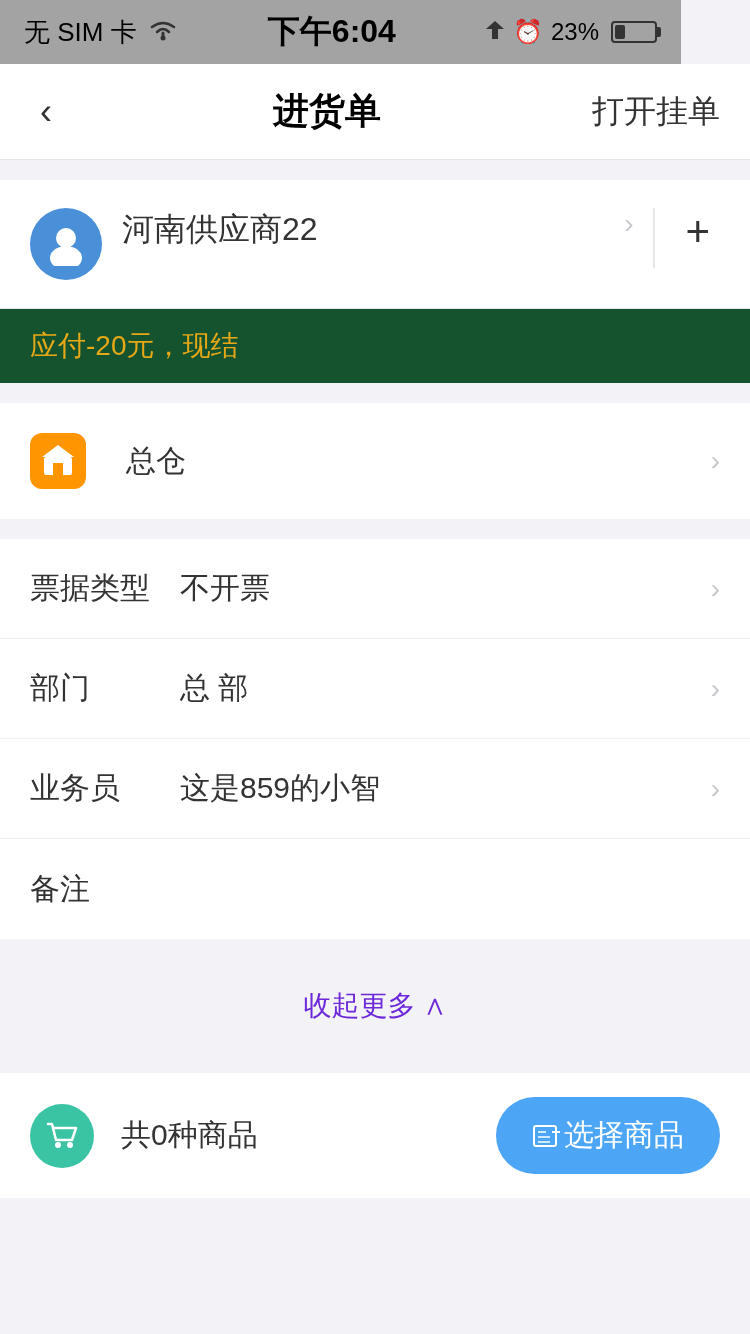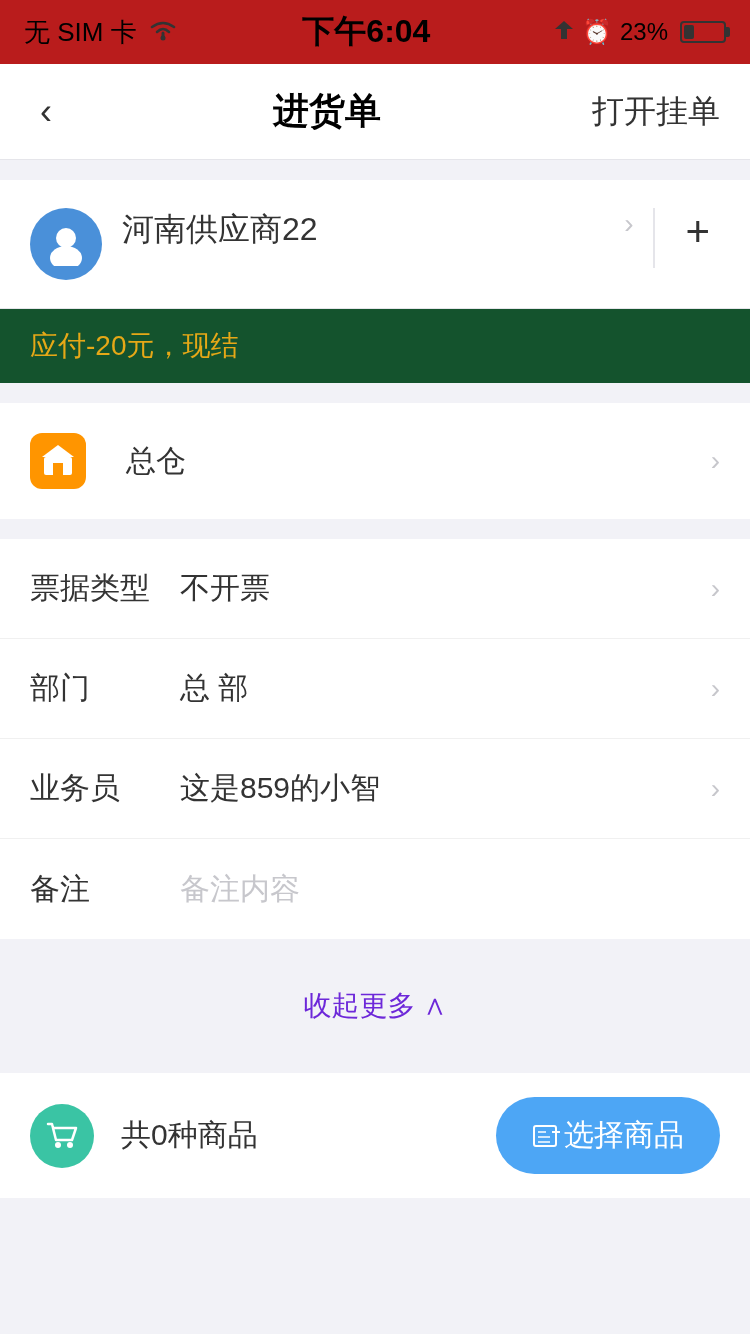--- a/index.html
+++ b/index.html
@@ -7,23 +7,23 @@
     body {
       width: 750px;
       min-height: 1334px;
       font-family: -apple-system, "PingFang SC", "Helvetica Neue", Arial, sans-serif;
       background: #f2f2f7;
       font-size: 28px;
     }
 
     
     .status-bar {
-      width: 750px;
+      width: 681px;
       height: 64px;
-      background: #b91c1c;
+      background: #a3a3a3;
       display: flex;
       align-items: center;
       justify-content: space-between;
       padding: 0 24px;
       font-size: 26px;
       font-weight: 500;
       text-align: center;
     }
     .status-left {
       display: flex;
@@ -194,20 +194,21 @@
     }
     .form-row {
       display: flex;
       align-items: center;
       padding: 28px 30px;
       border-bottom: 1px solid #f0f0f0;
       min-height: 100px;
     }
     .form-row:last-child {
       border-bottom: none;
+      gap: 8px;
     }
     .form-label {
       font-size: 30px;
       color: #333;
       min-width: 120px;
     }
     .form-value {
       flex: 1;
       font-size: 30px;
       color: #333;
@@ -358,21 +359,20 @@
   </div>
 
   <div class="form-row">
     <span class="form-label">业务员</span>
     <span class="form-value">这是859的小智</span>
     <span class="chevron-right">›</span>
   </div>
 
   <div class="form-row">
     <span class="form-label">备注</span>
-    <span class="form-value placeholder">备注内容</span>
   </div>
 
 </div>
 
 <div class="collapse-row">
   <span>收起更多 ∧</span>
 </div>
 
 <div class="bottom-bar">
   <div class="product-count-area">

